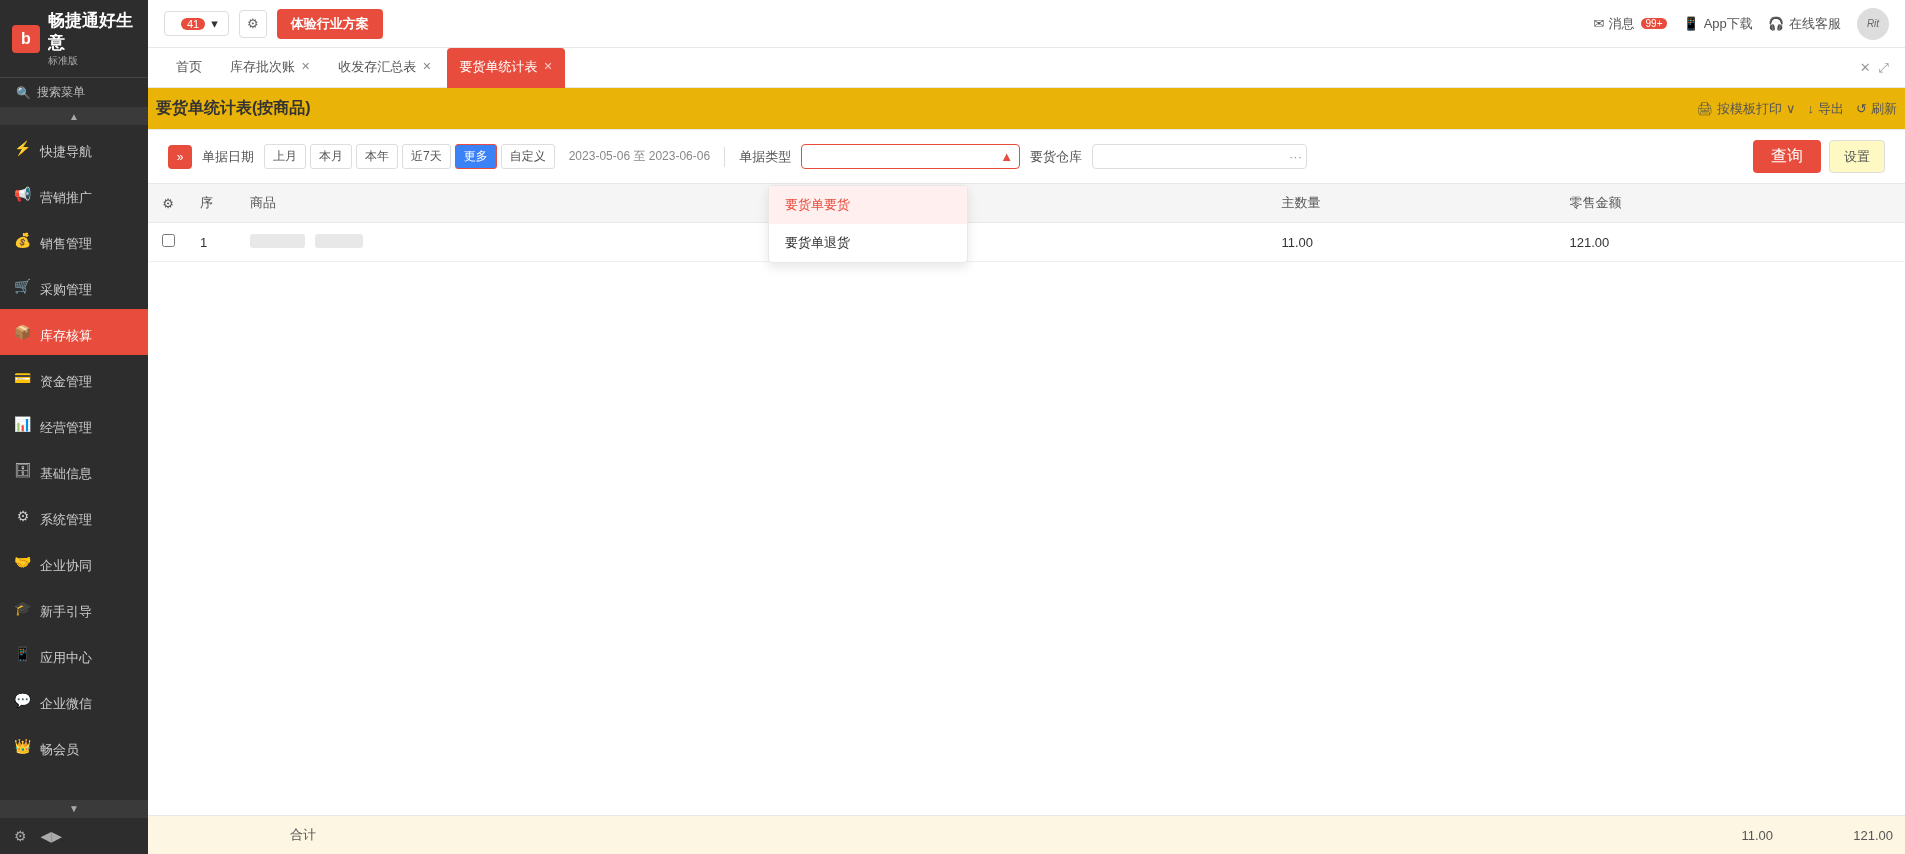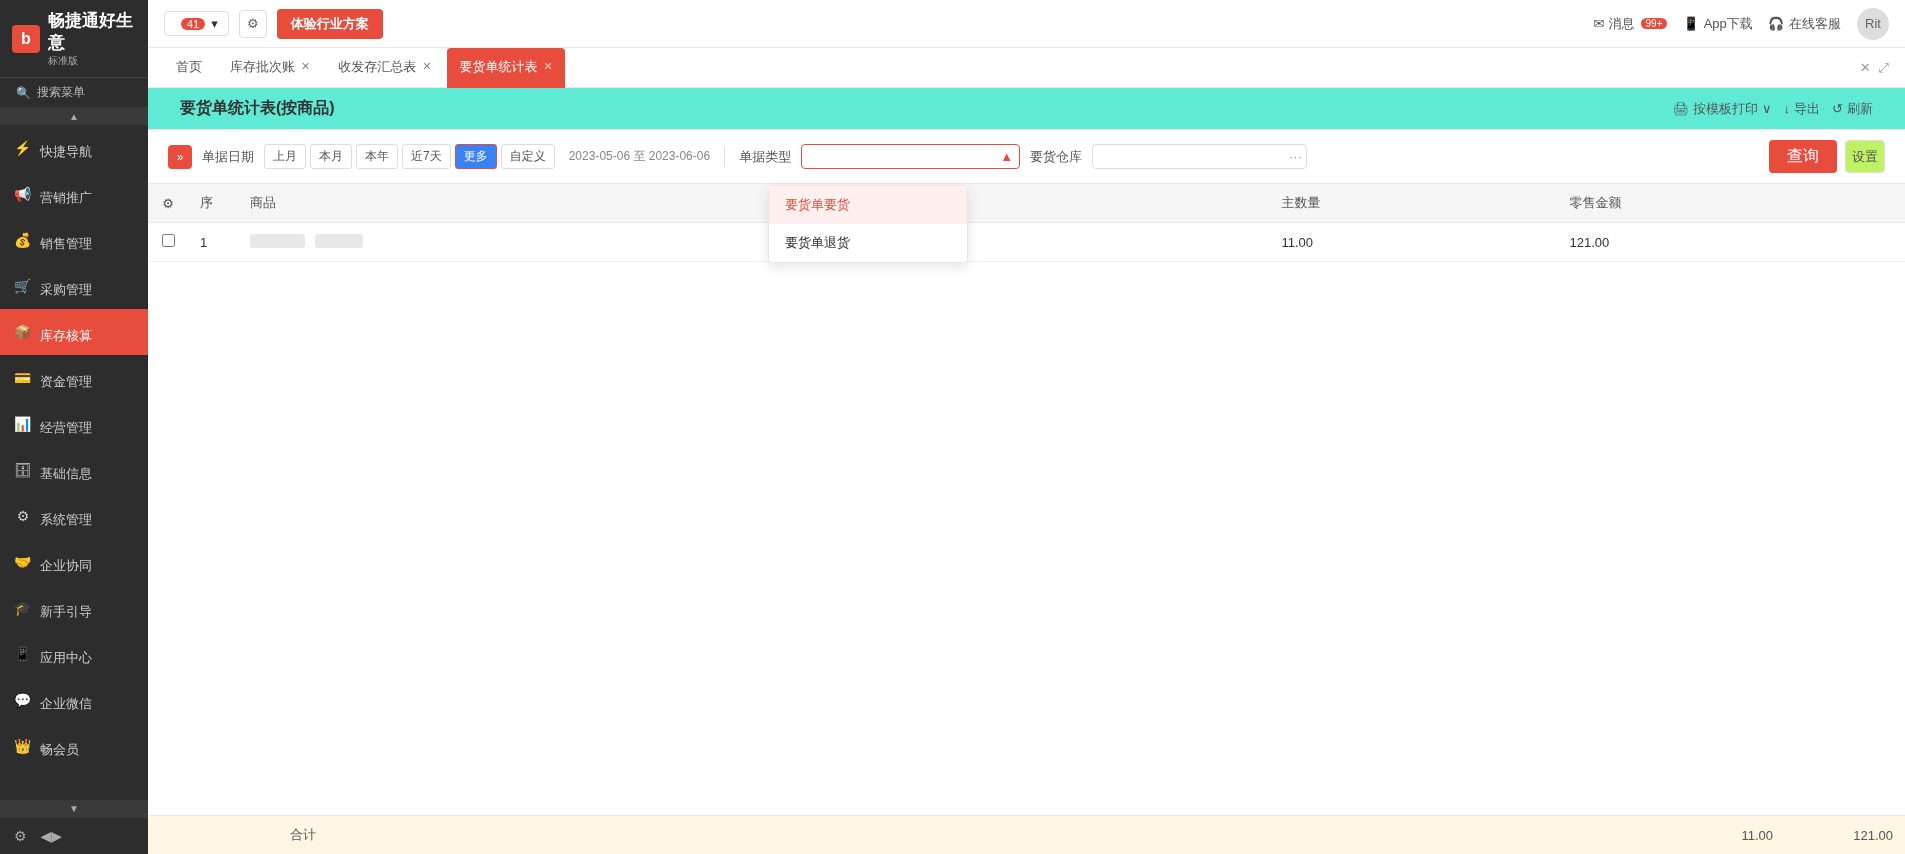--- a/index.html
+++ b/index.html
@@ -238,22 +238,22 @@
     
     .page-content {
       flex: 1;
       overflow: auto;
       background: #f5f5f5;
       display: flex;
       flex-direction: column;
     }
 
     .page-header {
-      background: #5eead4;
-      padding: 10px 32px;
+      background: #eab308;
+      padding: 10px 8px;
       display: flex;
       align-items: center;
       justify-content: space-between;
       border-bottom: 1px solid #e8e8e8;
       flex-shrink: 0;
     }
     .page-title {
       font-size: 16px;
       font-weight: bold;
       color: #333;
@@ -372,24 +372,24 @@
       background: #e84c3d;
       color: white;
       border: none;
       padding: 6px 18px;
       border-radius: 4px;
       cursor: pointer;
       font-size: 16px;
       text-align: center;
     }
     .btn-settings {
-      background: #bef264;
+      background: #fef9c3;
       color: #555;
       border: 1px solid #ddd;
-      padding: 6px 6px;
+      padding: 6px 14px;
       border-radius: 4px;
       cursor: pointer;
       font-size: 13px;
     }
 
     
     .dropdown-menu {
       position: absolute;
       top: 100%;
       left: 620px;
@@ -574,21 +574,21 @@
         <span class="badge-red">99+</span>
       </div>
       <div class="header-action">
         <span>📱</span>
         <span>App下载</span>
       </div>
       <div class="header-action">
         <span>🎧</span>
         <span>在线客服</span>
       </div>
-      <div class="user-avatar" style="background:#ddd; border-radius:50%; width:32px; height:32px; display:flex; align-items:center; justify-content:center; font-size:13px; color:#666;">
+      <div class="user-avatar" style="background:#ddd; border-radius:50%; width:32px; height:32px; display:flex; align-items:center; justify-content:center; font-size:10px; color:#666;font-style:italic;">
         <span>Rit</span>
       </div>
     </div>
   </div>
 
   <div class="tabs-bar" id="tabs-bar">
   <div class="tab-item">
         <span>首页</span>
       </div>
       <div class="tab-item">

